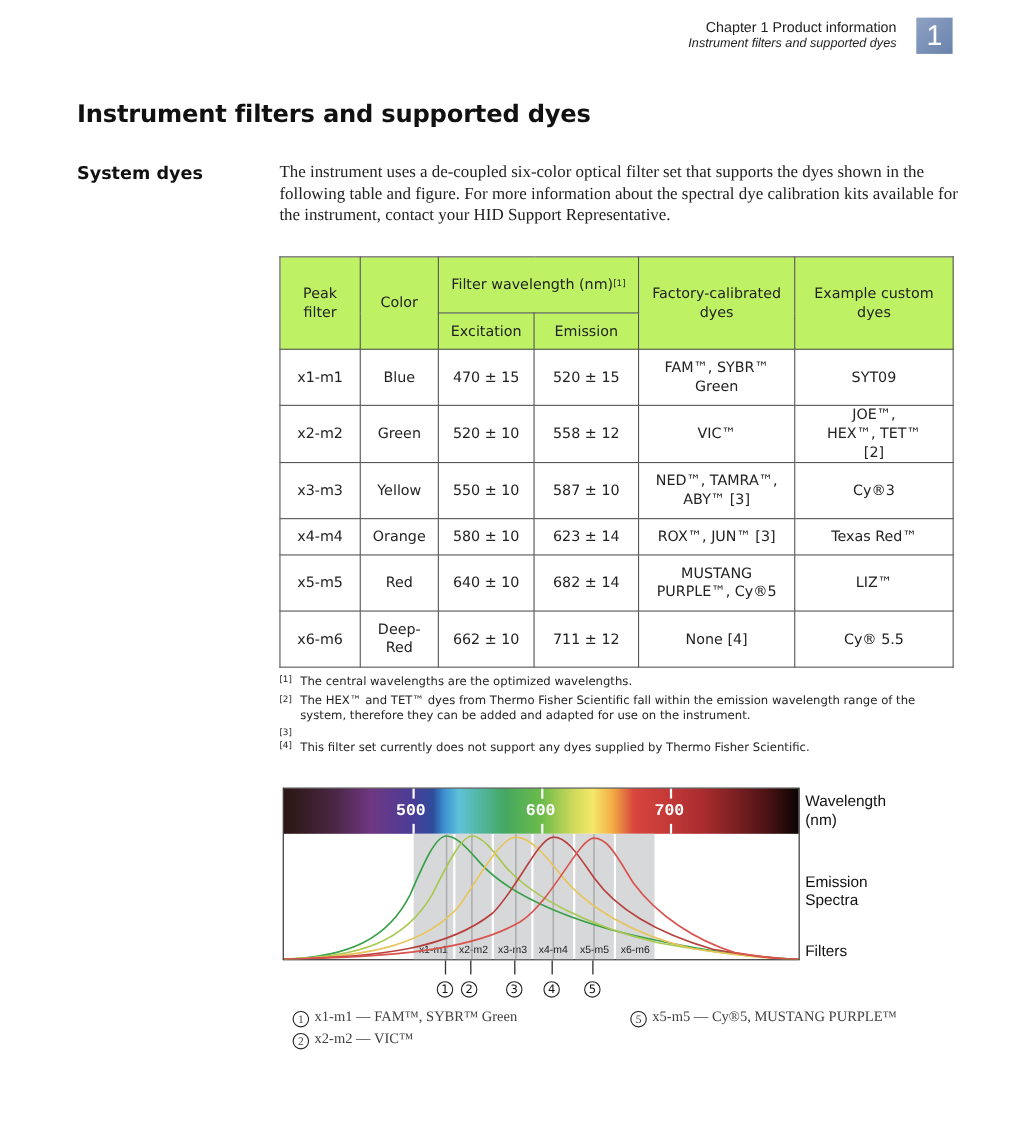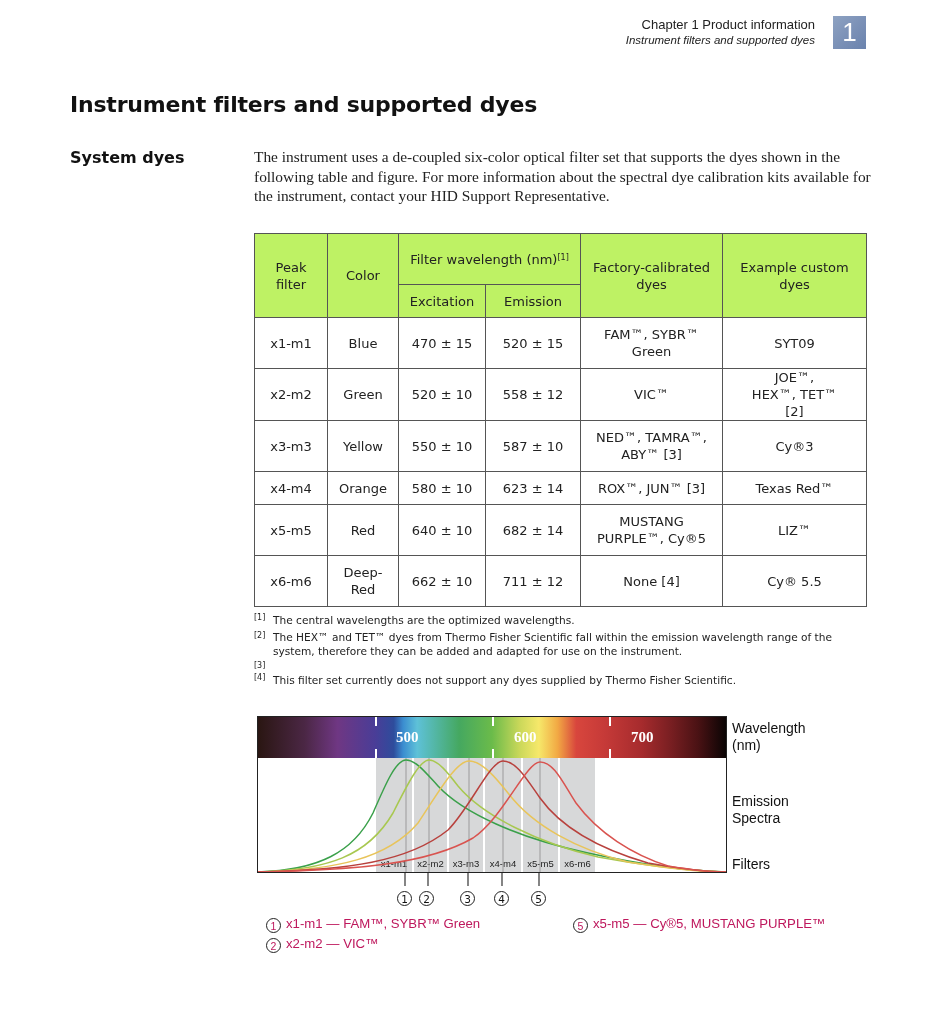--- a/index.html
+++ b/index.html
@@ -22,25 +22,25 @@
   sup { font-size: 8px; vertical-align: top; position: relative; top: -2px; }
   
   .fn { left: 254px; top: 612px; width: 600px; font-family: "DejaVu Sans", sans-serif; font-size: 10.6px; line-height: 16.6px; color: #222; }
   .fn .row { display: flex; }
   .fn .mark { width: 19px; flex: none; font-size: 8px; line-height: 12px; }
   
   .fig { left: 257px; top: 716px; width: 470px; height: 157px; border: 1.2px solid #222; box-sizing: border-box; }
   .spec-bar { position: absolute; left: 0; top: 0; width: 100%; height: 41px;
     background: linear-gradient(90deg, #2a1612 0%, #4b2745 10%, #6f3783 17%, #4a3d97 25%, #2e4c9c 29%, #3b8dd0 31%, #5ec1d8 34%, #45a860 43%, #6bbb4a 50%, #cbd85a 56%, #f6e86a 60%, #f2a944 64%, #d8463d 68%, #c63a38 74%, #a62b2d 82%, #7a1f22 88%, #4a1214 94%, #0a0404 100%); }
   .tick { position: absolute; width: 1.5px; background: #fff; }
-  .tick-label { position: absolute; top: 12px; font-family: Liberation Serif, serif; font-weight: bold; font-size: 15px; color: #fff; margin-left: 36px; }
+  .tick-label { position: absolute; top: 12px; font-family: Liberation Mono, monospace; font-weight: bold; font-size: 15px; color: #fff; }
   .band { position: absolute; top: 41px; height: 114px; background: #d7d8d9; }
   .band-label { position: absolute; bottom: 3px; left: 0; right: 0; text-align: center; font-family: "Liberation Sans", sans-serif; font-size: 9.5px; color: #222; }
   .fig-label { font-family: "Liberation Sans", sans-serif; font-size: 14px; color: #111; line-height: 17px; }
-  .legend { font-family: Liberation Sans, sans-serif; font-size: 13.2px; color: #be185d; line-height: 20px; }
+  .legend { font-family: Liberation Serif, serif; font-size: 13.2px; color: #404040; line-height: 20px; }
   .circ { display: inline-block; width: 15px; height: 15px; border: 1.1px solid #222; border-radius: 50%; font-size: 10.5px; line-height: 15px; text-align: center; margin-right: 5px; vertical-align: -2px; box-sizing: border-box; }
 </style>
 </head>
 <body>
 
 <div class="abs hdr">
   <div class="l1"><b>Chapter 1</b> <span>Product information</span></div>
   <div class="l2">Instrument filters and supported dyes</div>
 </div>
 <div class="abs chap-badge">1</div>

